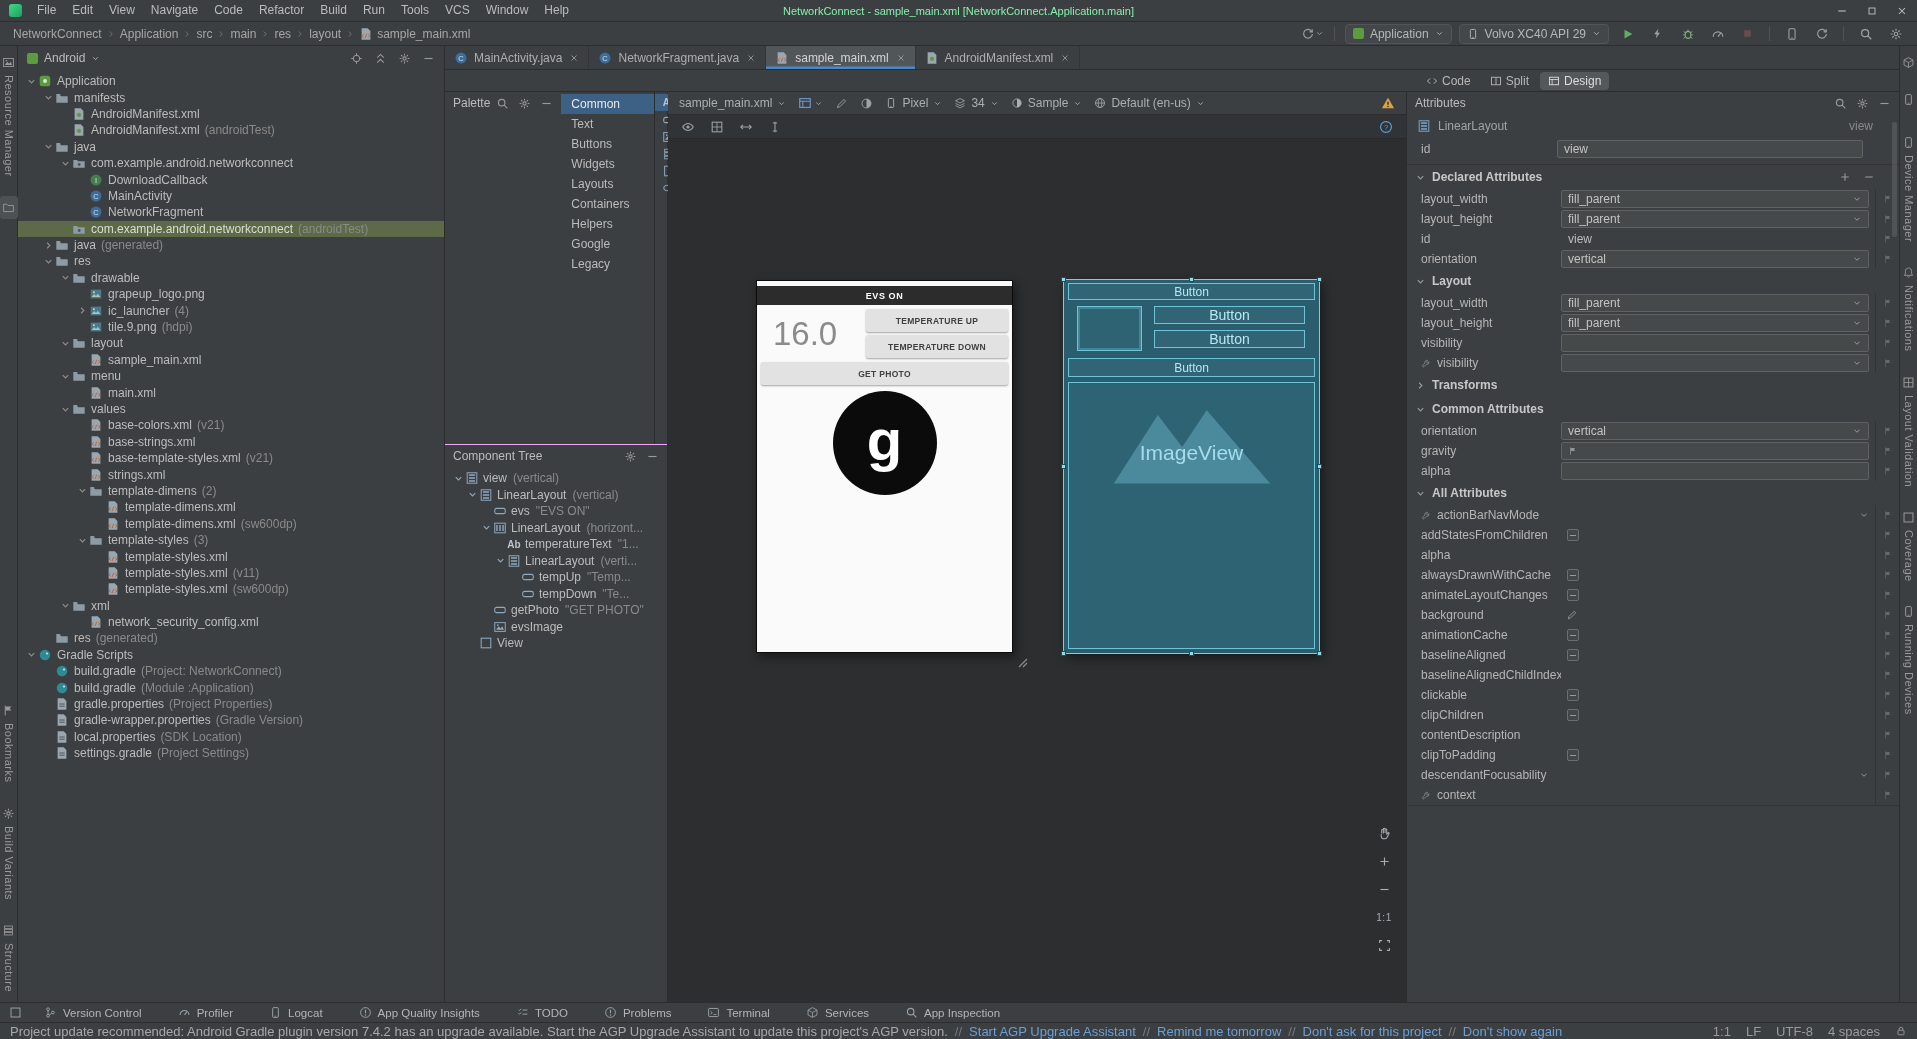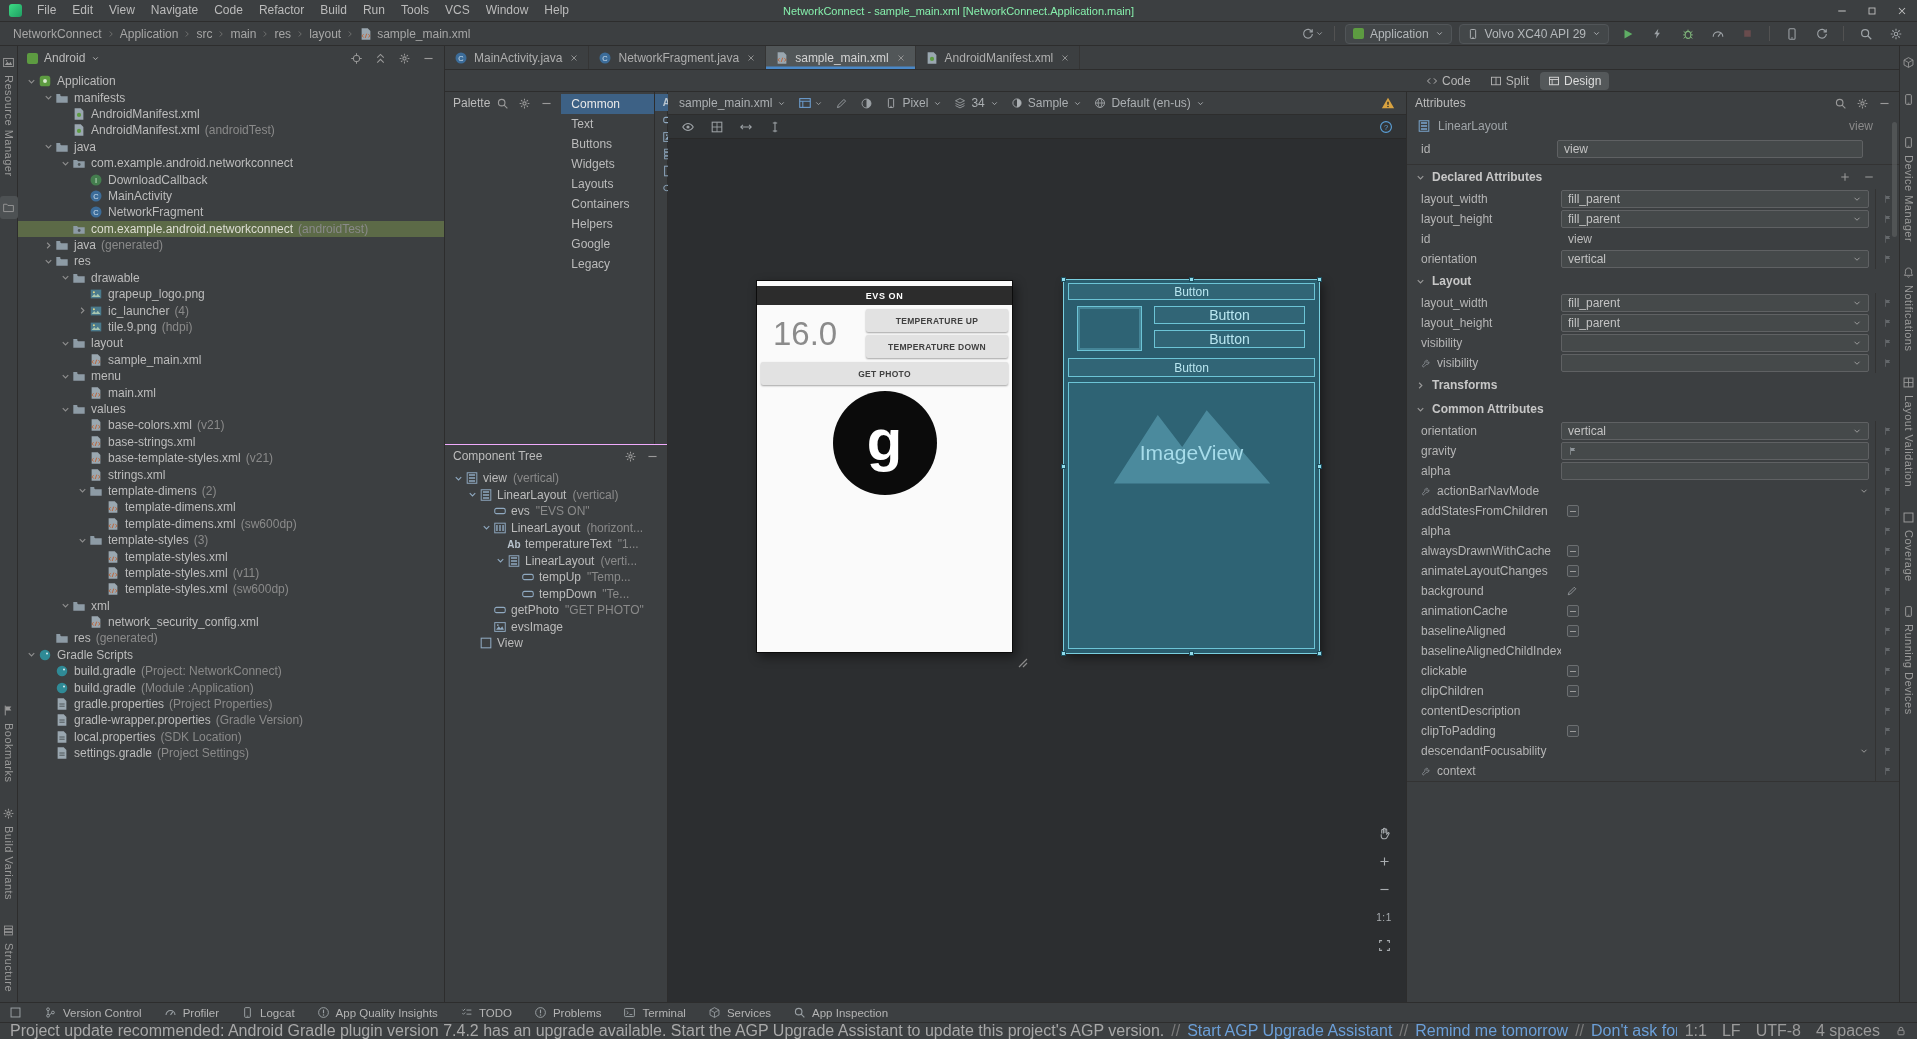--- a/index.html
+++ b/index.html
@@ -151,21 +151,21 @@
   .acolor{color:#9fa4a8;margin-left:5px;display:flex}
   .astar{width:24px;flex:none;display:flex;align-items:center;justify-content:center;color:#64686b;border-left:1px solid #333;height:100%}
   .flagic{color:#8f959a;margin-right:4px}
   #asections{border-bottom:1px solid #333}
   .ascroll{position:absolute;right:2px;top:30px;width:5px;height:115px;background:#5c5f61;border-radius:3px;opacity:.65}
 
   
   .bottombar{height:20px;flex:none;display:flex;align-items:center;background:#3c3f41;border-top:1px solid #2d2d2d;padding:0 9px;gap:22px;color:#b4b4b4;font-size:11.5px}
   .bitem{display:flex;align-items:center;gap:6px;white-space:nowrap}
   .bitem .gi{color:#9aa0a4}
-  .statusbar{height:17px;flex:none;display:flex;align-items:center;background:#3c3f41;border-top:1px solid #2d2d2d;padding:0 10px;font-size:16px;color:#a8a8a8;gap:8px}
+  .statusbar{height:17px;flex:none;display:flex;align-items:center;background:#3c3f41;border-top:1px solid #2d2d2d;padding:0 10px;font-size:13px;color:#a8a8a8;gap:8px}
   #statmsg{display:flex;align-items:center;gap:7px;white-space:nowrap;overflow:hidden}
   .slink{color:#6b9fd8}
   .ssep{color:#7a7a7a}
   #statright{margin-left:auto;display:flex;align-items:center;gap:15px;color:#9a9a9a;flex:none}
 </style>
 </head>
 <body>
 
 <svg width="0" height="0" style="position:absolute">
 <defs>
@@ -1662,20 +1662,26 @@
                     </div>
                   </div>
                   <span class="astar">
                     <svg class="gi " width="10" height="10" viewBox="0 0 16 16">
                       <use href="#i-flag"></use>
                     </svg>
                   </span>
                 </div>
               </div>
               <div class="asec">
+                <div class="ashead">
+                  <svg class="gi " width="11" height="11" viewBox="0 0 16 16">
+                    <use href="#i-chevD"></use>
+                  </svg>
+                  <span>All Attributes</span>
+                </div>
                 <div class="arow">
                   <span class="aname"><svg class="gi toolic" width="11" height="11" viewBox="0 0 16 16">
                       <use href="#i-wrench"></use>
                     </svg>actionBarNavMode</span>
                   <div class="avalue">
                     <div class="abare">
                       <svg class="gi chev" width="10" height="10" viewBox="0 0 16 16">
                         <use href="#i-chevD"></use>
                       </svg>
                     </div>
@@ -1904,21 +1910,21 @@
         </div>
     </div>
   </div>
 
   <div class="bottombar">
     <span style="display:flex;color:#9aa0a4">
         <svg class="gi" width="13" height="13" viewBox="0 0 16 16">
           <use href="#i-viewsq"></use>
         </svg>
       </span>
-    <div id="bbar" style="display:flex;gap:22px;align-items:center">
+    <div id="bbar" style="display:flex;gap:36px;align-items:center">
         <span class="bitem">
           <svg class="gi " width="13" height="13" viewBox="0 0 16 16">
             <use href="#i-branch"></use>
           </svg>
           <span>Version Control</span>
         </span>
         <span class="bitem">
           <svg class="gi " width="13" height="13" viewBox="0 0 16 16">
             <use href="#i-gauge"></use>
           </svg>

